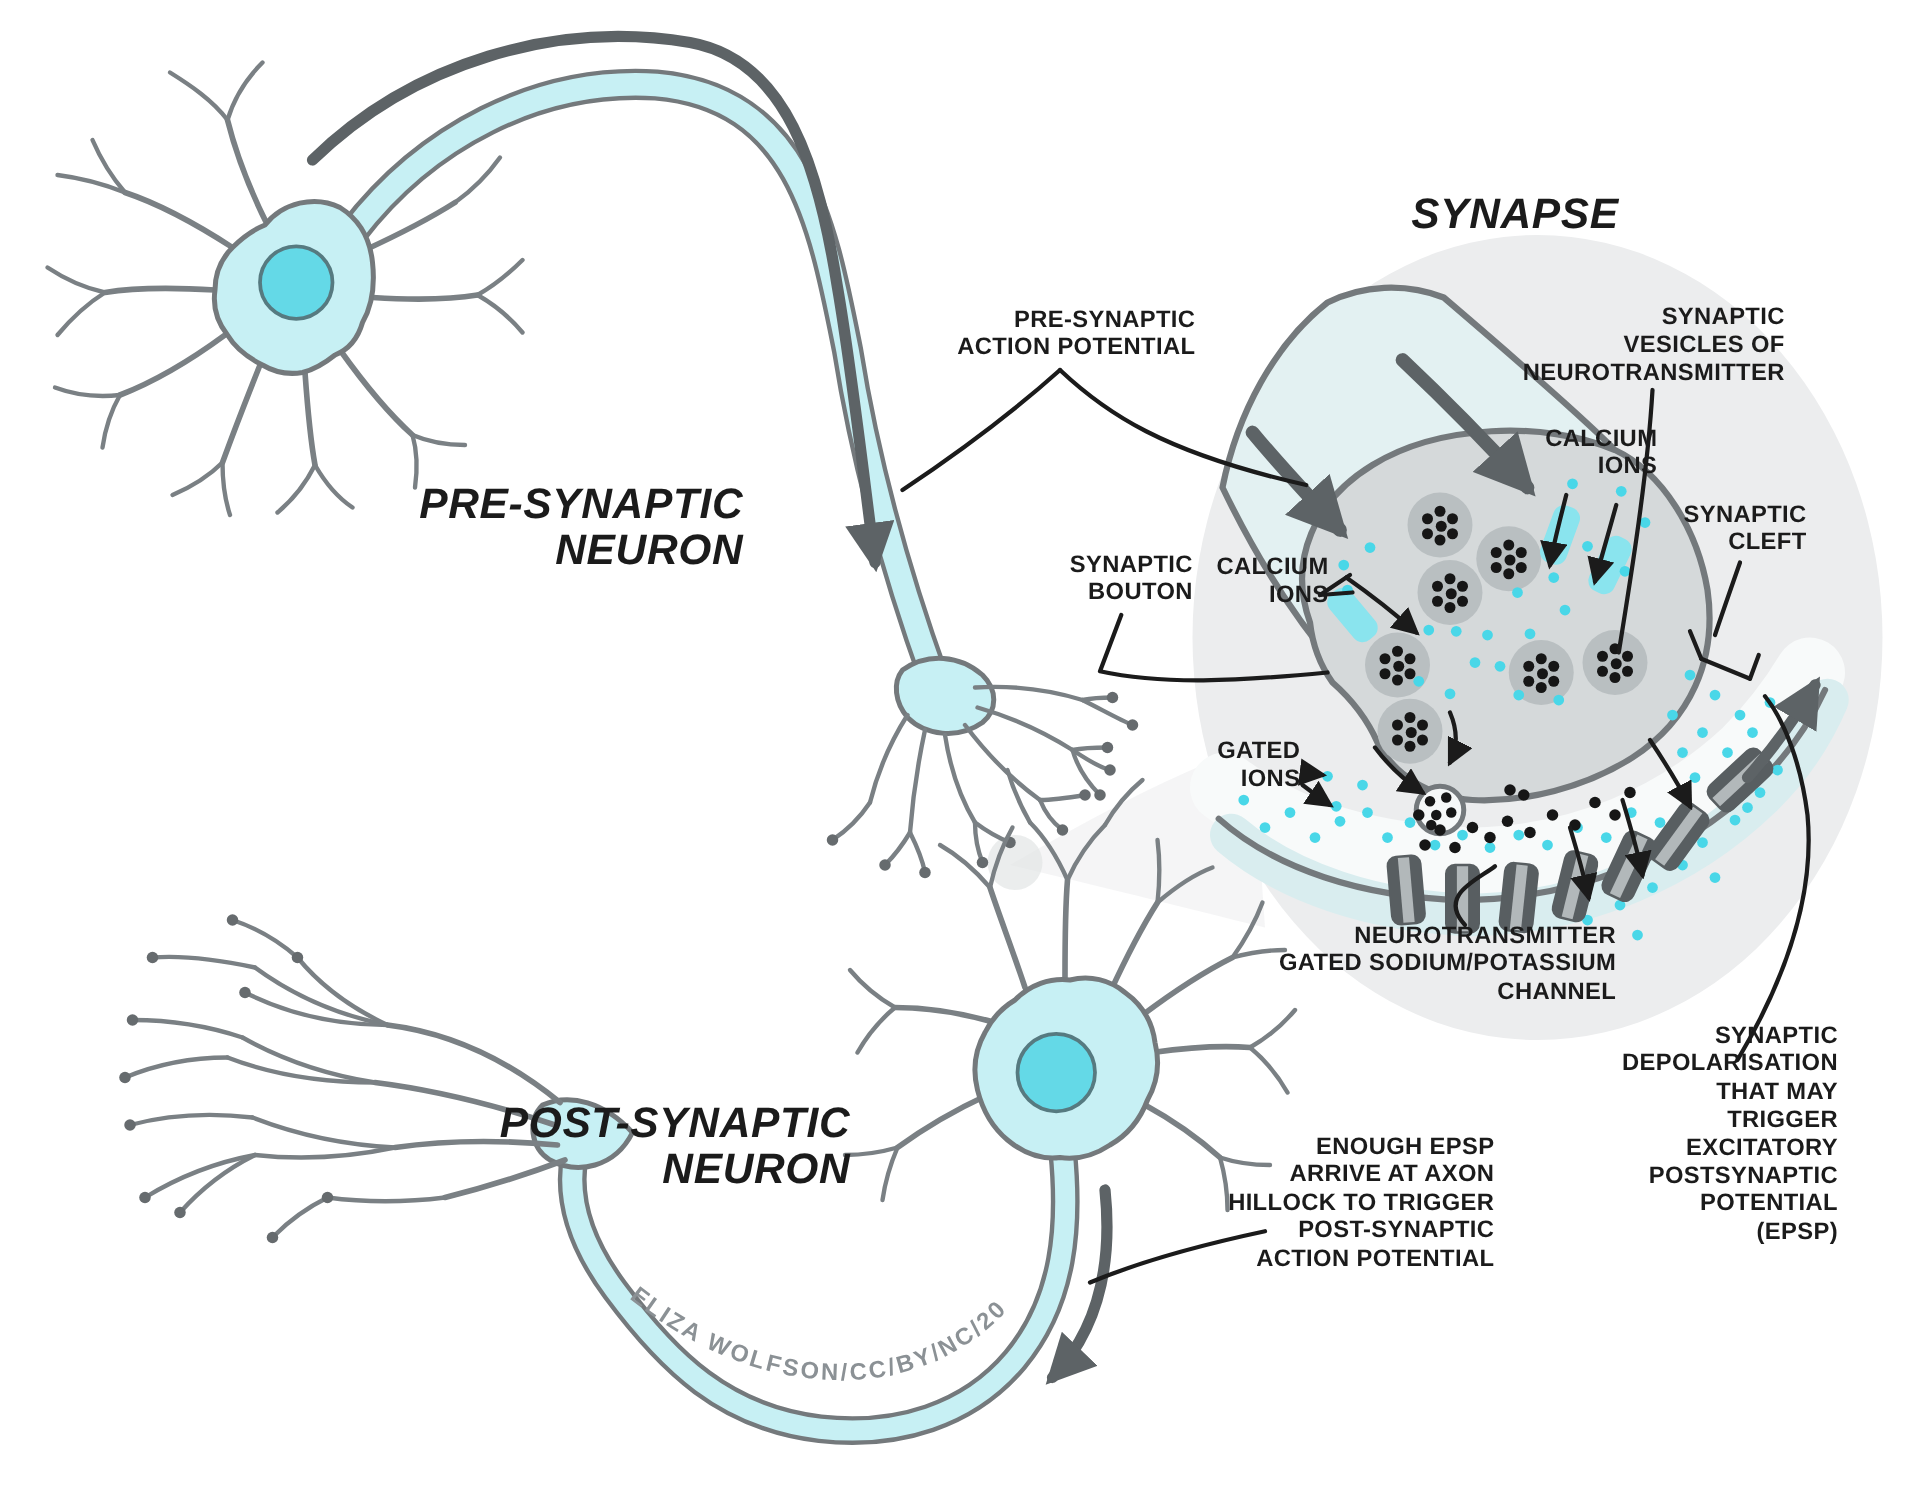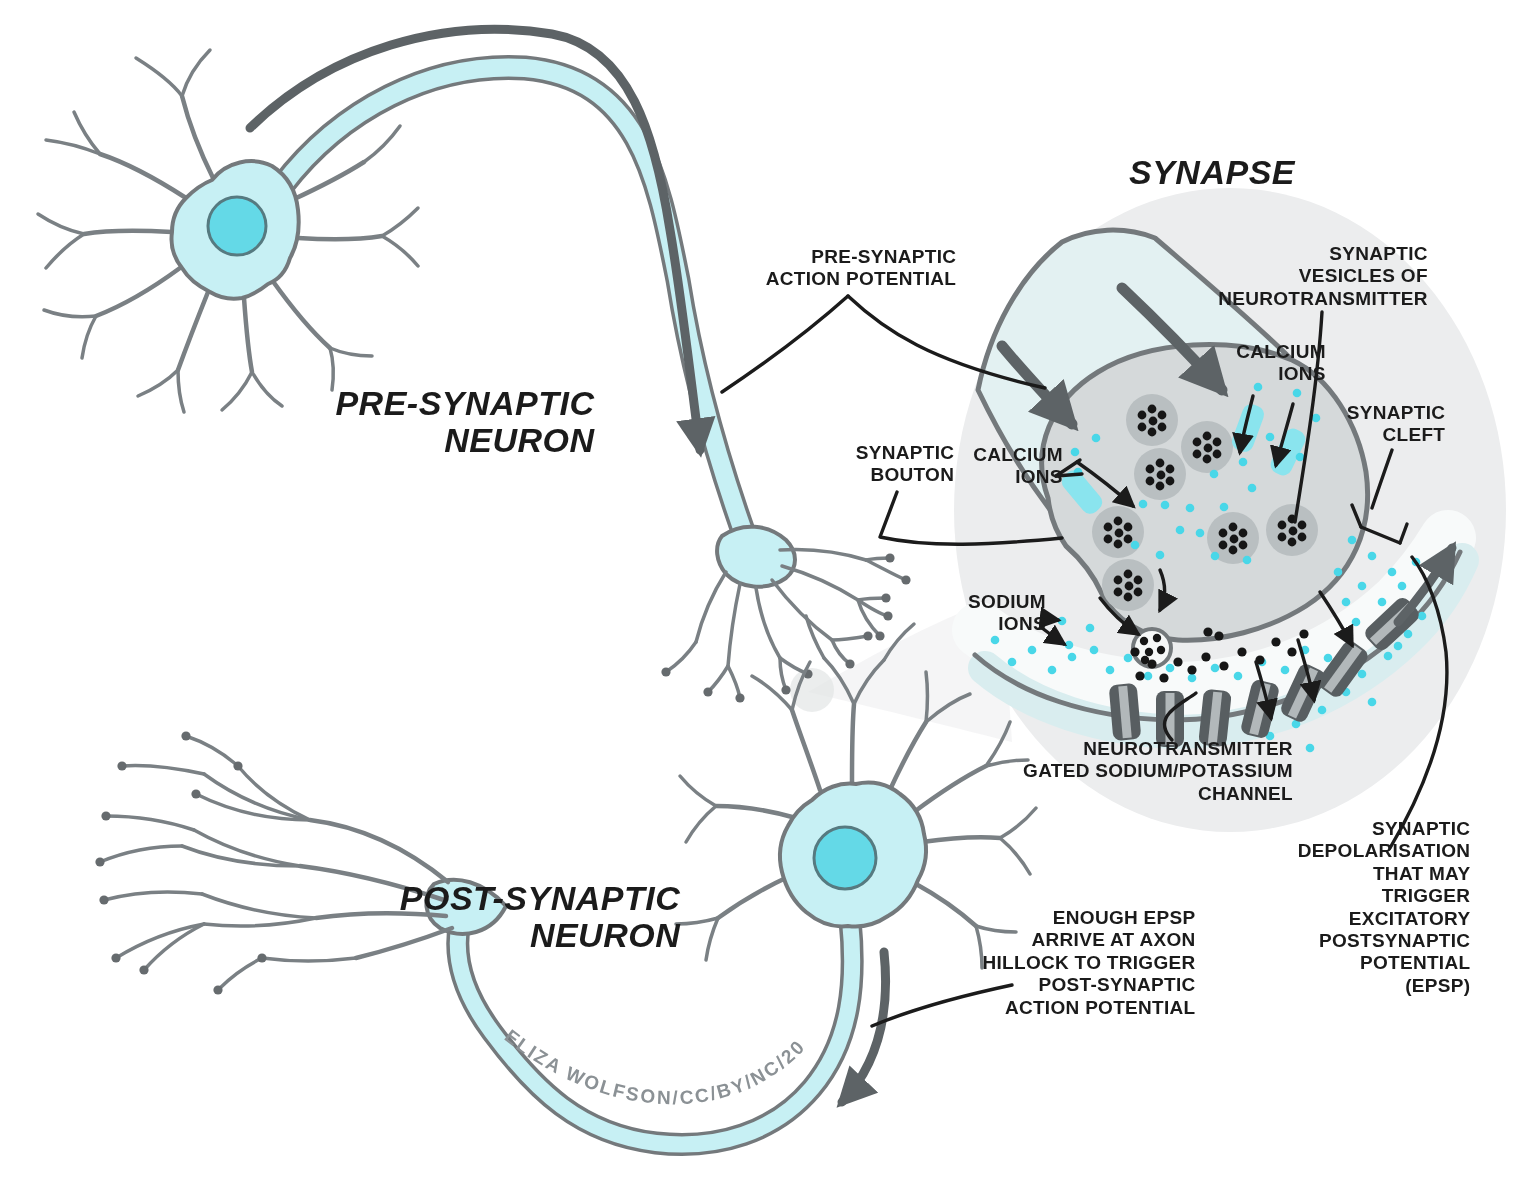--- a/index.html
+++ b/index.html
@@ -395,21 +395,21 @@
 VESICLES OF
 NEUROTRANSMITTER</div>
   <div class="lbl" style="left:1281px;top:363px">CALCIUM
 IONS</div>
   <div class="lbl" style="left:1396px;top:424px">SYNAPTIC
 CLEFT</div>
   <div class="lbl" style="left:905px;top:464px">SYNAPTIC
 BOUTON</div>
   <div class="lbl" style="left:1018px;top:466px">CALCIUM
 IONS</div>
-  <div class="lbl" style="left:1007px;top:613px">SODIUM
+  <div class="lbl" style="left:1007px;top:613px">GATED
 IONS</div>
   <div class="lbl" style="left:1158px;top:772px">NEUROTRANSMITTER
 GATED SODIUM/POTASSIUM
 CHANNEL</div>
   <div class="lbl" style="left:1384px;top:908px">SYNAPTIC
 DEPOLARISATION
 THAT MAY TRIGGER
 EXCITATORY
 POSTSYNAPTIC
 POTENTIAL (EPSP)</div>

